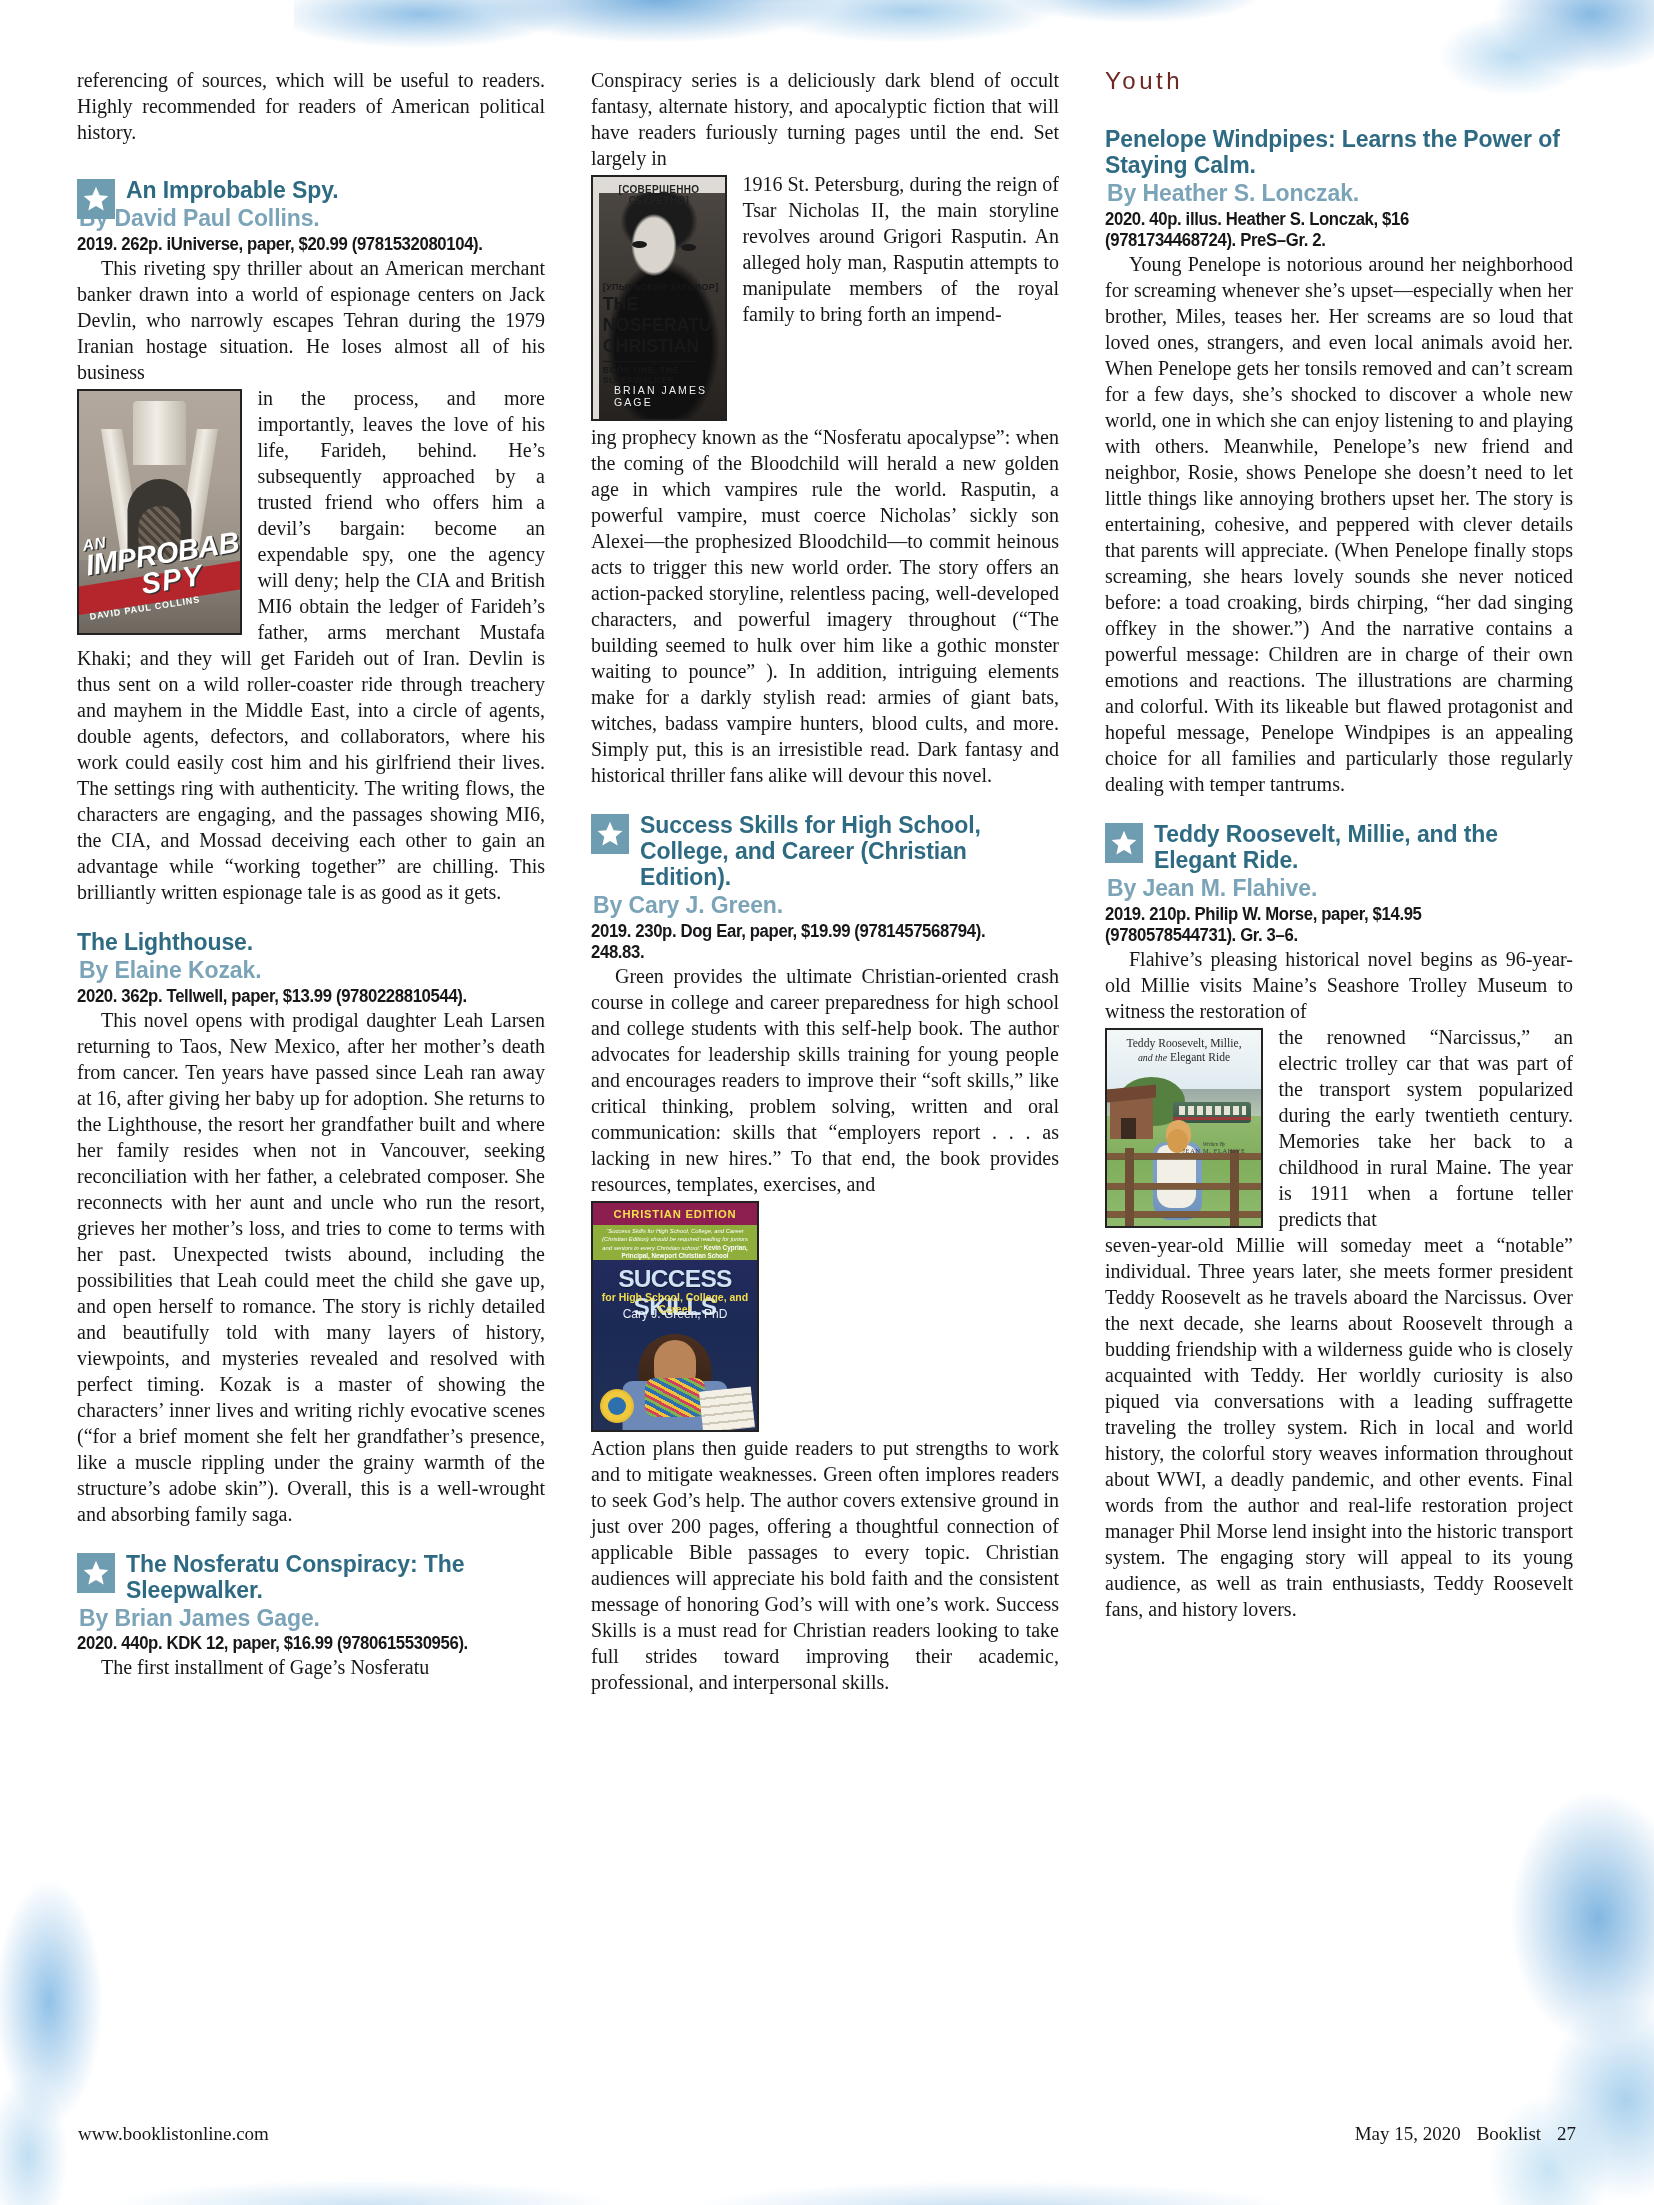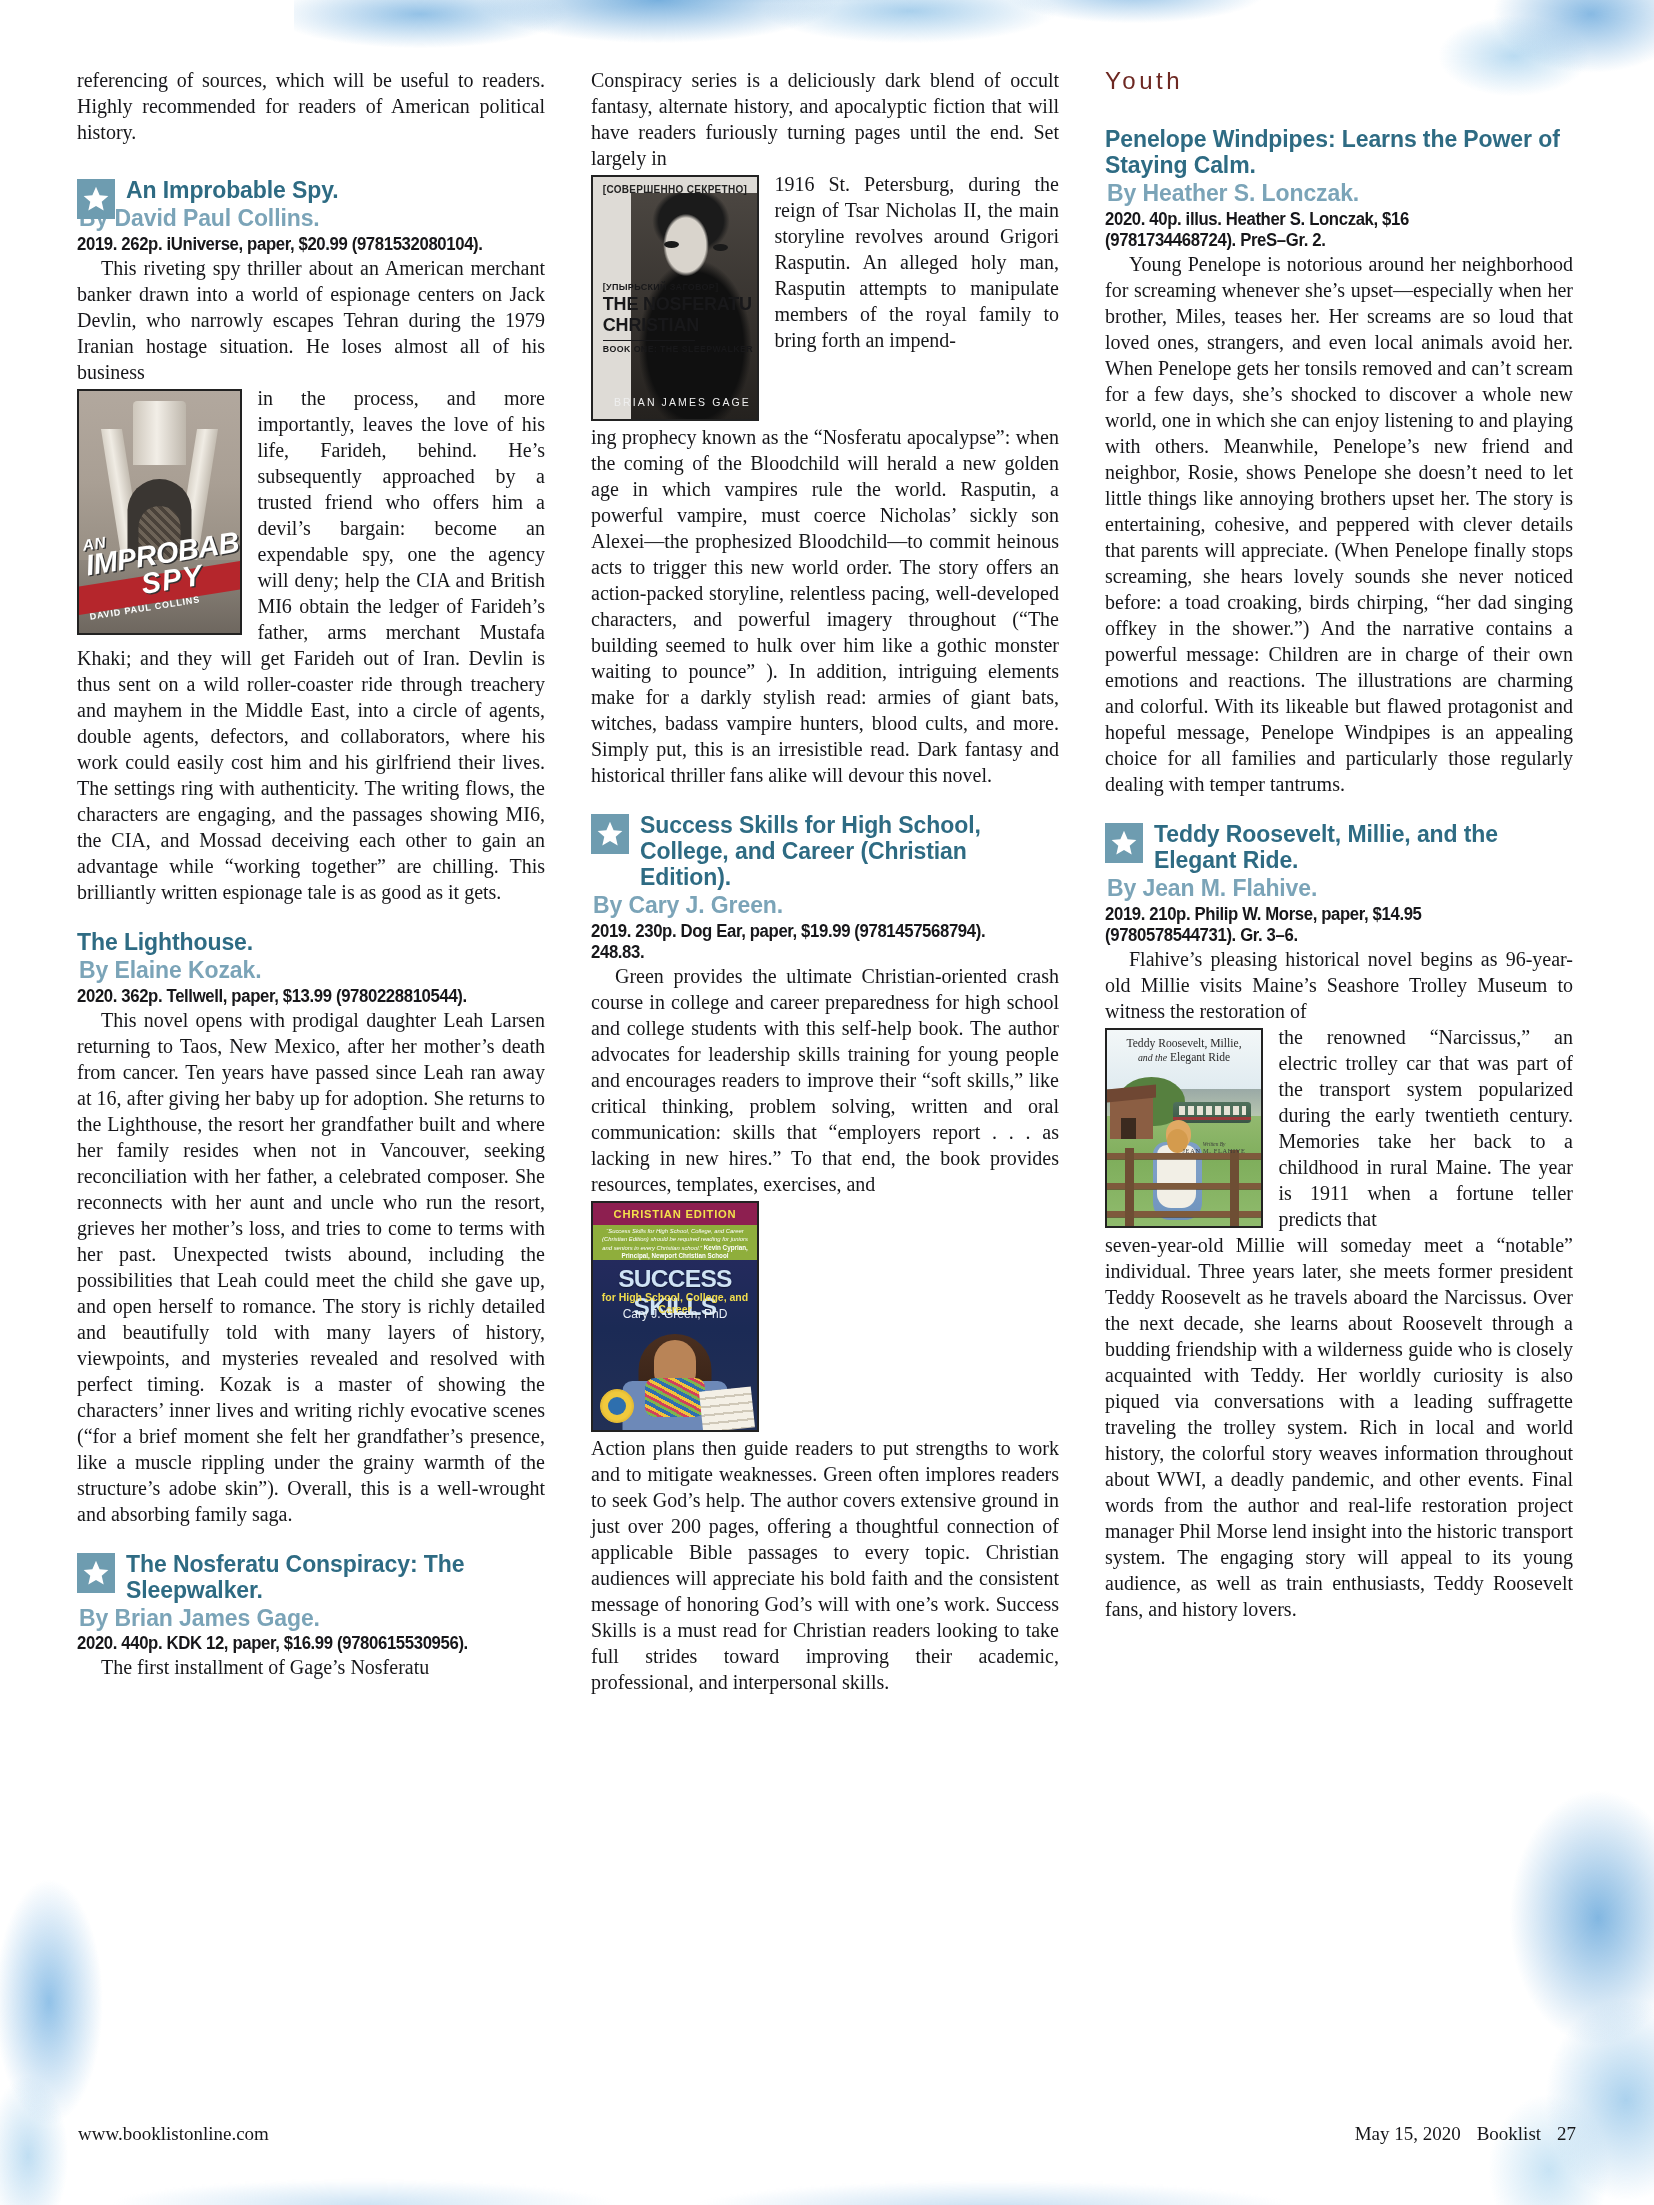--- a/index.html
+++ b/index.html
@@ -189,21 +189,21 @@
   .spy-title .l2 { font-size:29px; letter-spacing:-0.4px; }
   .spy-title .l3 { font-size:29px; letter-spacing:1.4px; margin-left:52px; }
   .spy-author {
     position:absolute; left:9.8px; bottom:19.6px;
     transform:rotate(-9deg);
     font-family:"Liberation Sans", sans-serif;
     font-weight:bold; font-size:9px; letter-spacing:0.9px; color:#fff;
   }
 
   
-  .cover-nos { width:168px; height:246px; }
+  .cover-nos { width:136px; height:246px; }
   .nos-bg { position:absolute; inset:0; background:#dedbd6; }
   .nos-face {
     position:absolute; right:-7px; top:15.4px; width:133px; height:231px;
     background:
       radial-gradient(ellipse 38px 52px at 55px 52px, #d9d4cc 0 52%, rgba(217,212,204,0) 60%),
       radial-gradient(ellipse 69px 105px at 64px 153px, #101010 0 70%, rgba(16,16,16,0) 82%),
       radial-gradient(ellipse 45px 39px at 60px 28px, #1b1b1b 0 72%, rgba(27,27,27,0) 86%),
       linear-gradient(180deg,#4b4641,#24211e);
   }
   .nos-eye {

